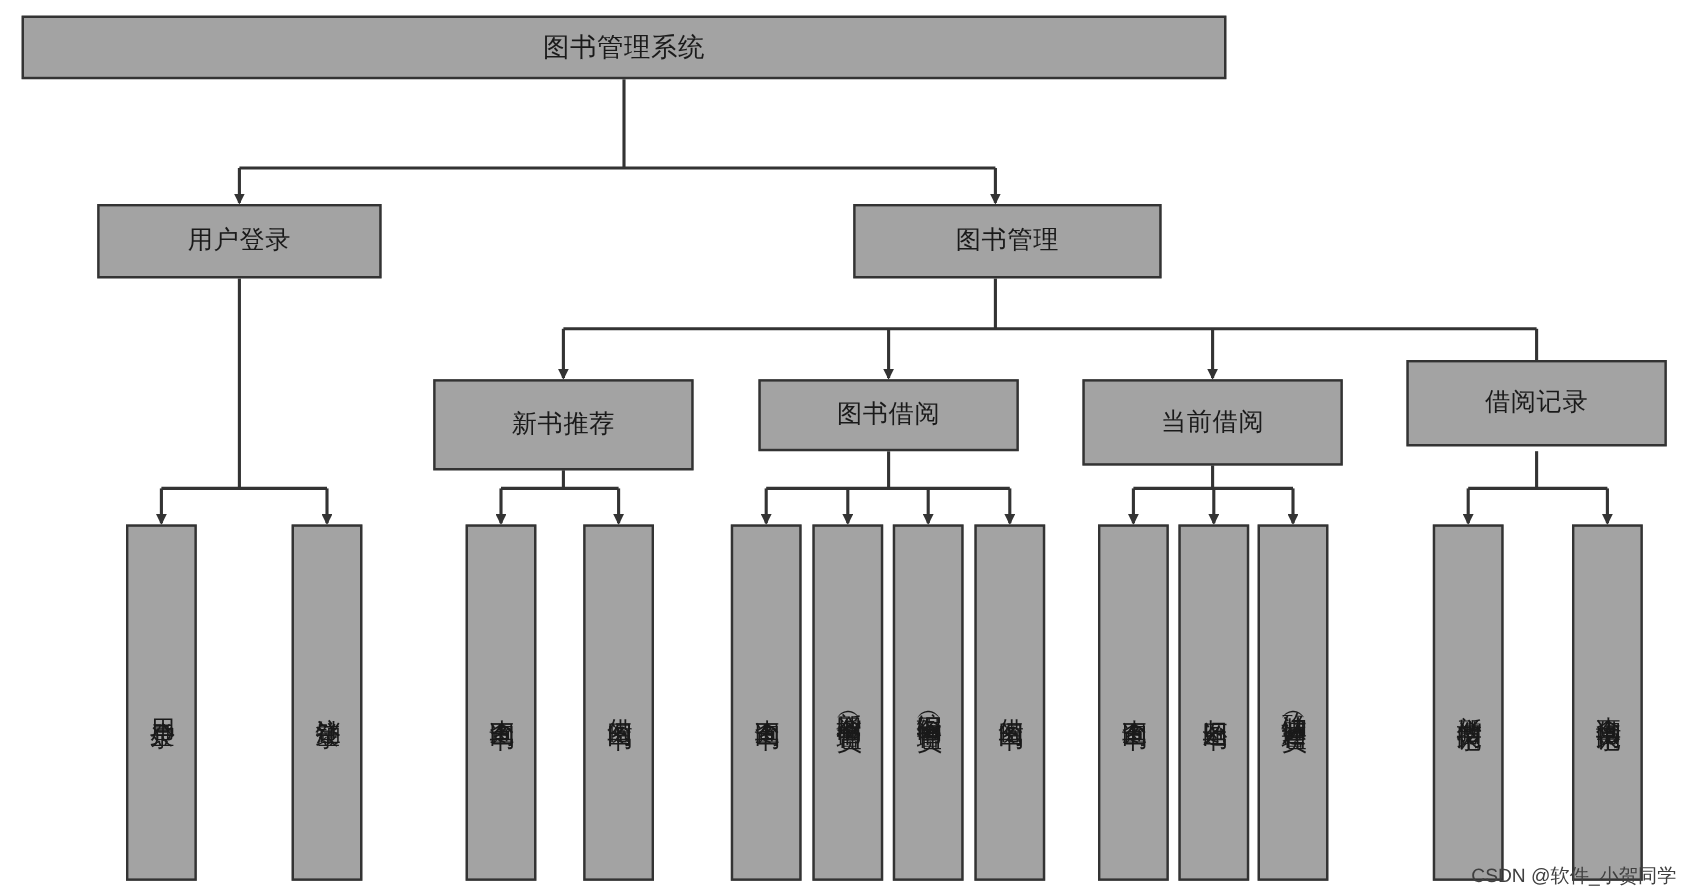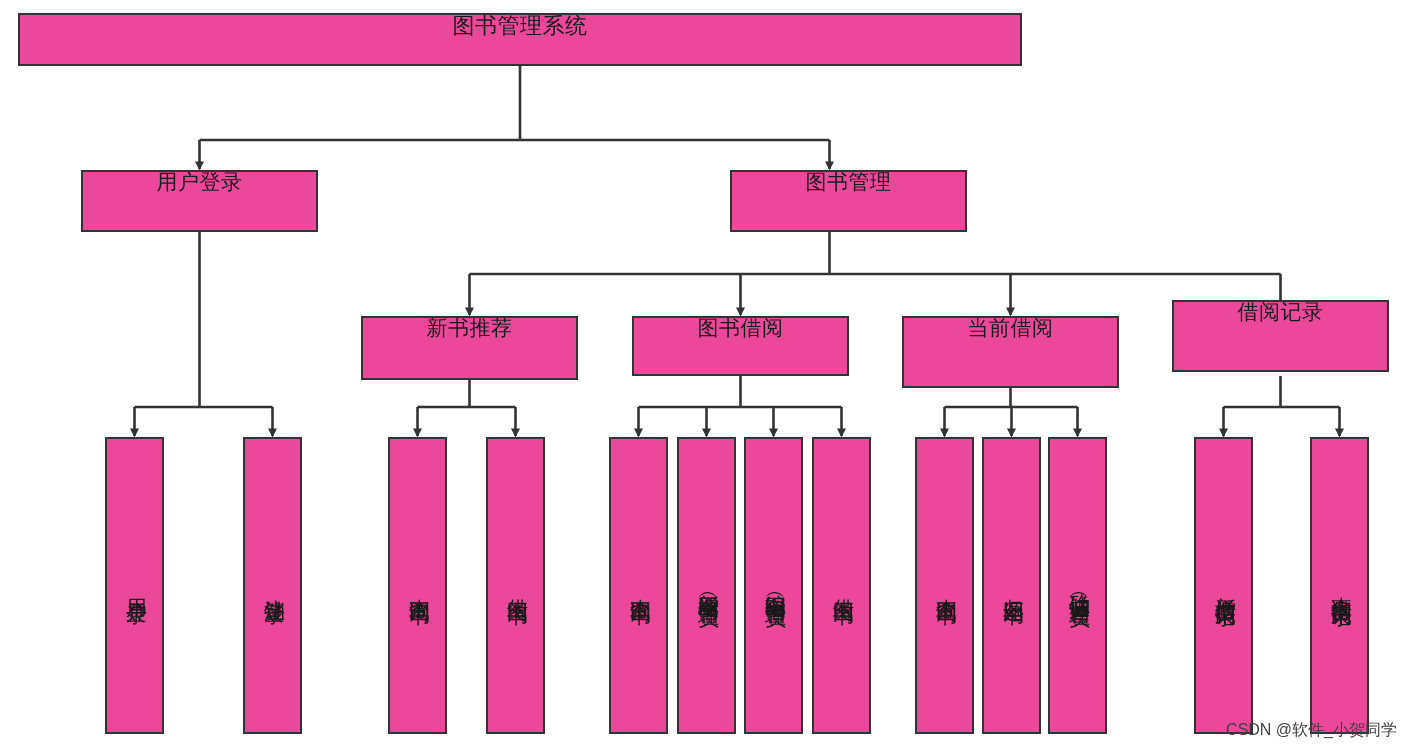--- a/index.html
+++ b/index.html
@@ -23,26 +23,26 @@
     position: absolute;
     left: 0;
     top: 0;
     width: 1405px;
     height: 747px;
     pointer-events: none;
   }
   .node {
     position: absolute;
     box-sizing: border-box;
-    background: #ec4899;
+    background: #a3a3a3;
     border: 2px solid #333333;
     display: flex;
+    align-items: center;
     justify-content: center;
     color: #1a1a1a;
-    font-family: Liberation Mono, monospace;
   }
   .node .label {
     text-align: center;
     line-height: 1.18;
     letter-spacing: 0.5px;
   }
   .node.horizontal .label {
     writing-mode: horizontal-tb;
     font-size: 21px;
   }
@@ -112,24 +112,24 @@
       </g>
   </svg>
 
   <div id="node-layer">
       <div class="node horizontal title" style="left: 18px; top: 13px; width: 1004px; height: 53px; border-color: rgb(51, 51, 51);">
         <span class="label">图书管理系统</span>
       </div>
       <div class="node horizontal" style="left: 81px; top: 170px; width: 237px; height: 62px; border-color: rgb(51, 51, 51);">
         <span class="label">用户登录</span>
       </div>
-      <div class="node horizontal" style="left: 730px; top: 170px; width: 237px; height: 62px; border-color: rgb(51, 51, 51);">
+      <div class="node horizontal" style="left: 711px; top: 170px; width: 257px; height: 62px; border-color: rgb(51, 51, 51);">
         <span class="label">图书管理</span>
       </div>
-      <div class="node horizontal" style="left: 361px; top: 316px; width: 217px; height: 64px; border-color: rgb(51, 51, 51);">
+      <div class="node horizontal" style="left: 361px; top: 316px; width: 217px; height: 76px; border-color: rgb(51, 51, 51);">
         <span class="label">新书推荐</span>
       </div>
       <div class="node horizontal" style="left: 632px; top: 316px; width: 217px; height: 60px; border-color: rgb(51, 51, 51);">
         <span class="label">图书借阅</span>
       </div>
       <div class="node horizontal" style="left: 902px; top: 316px; width: 217px; height: 72px; border-color: rgb(51, 51, 51);">
         <span class="label">当前借阅</span>
       </div>
       <div class="node horizontal" style="left: 1172px; top: 300px; width: 217px; height: 72px; border-color: rgb(51, 51, 51);">
         <span class="label">借阅记录</span>

